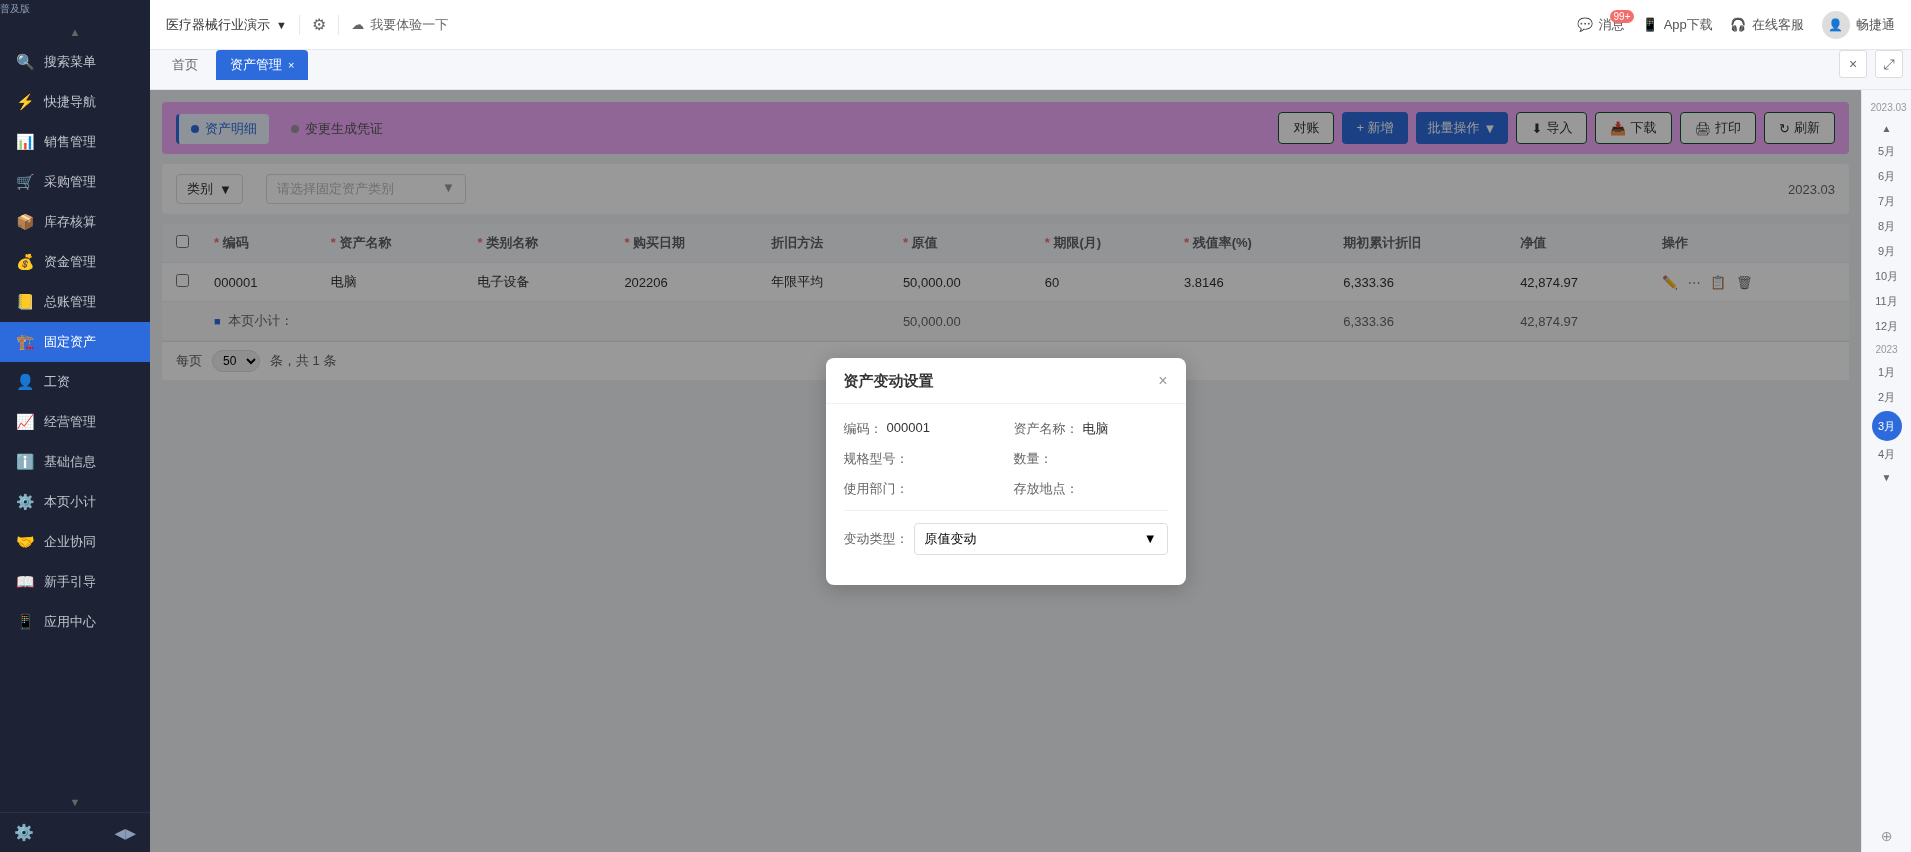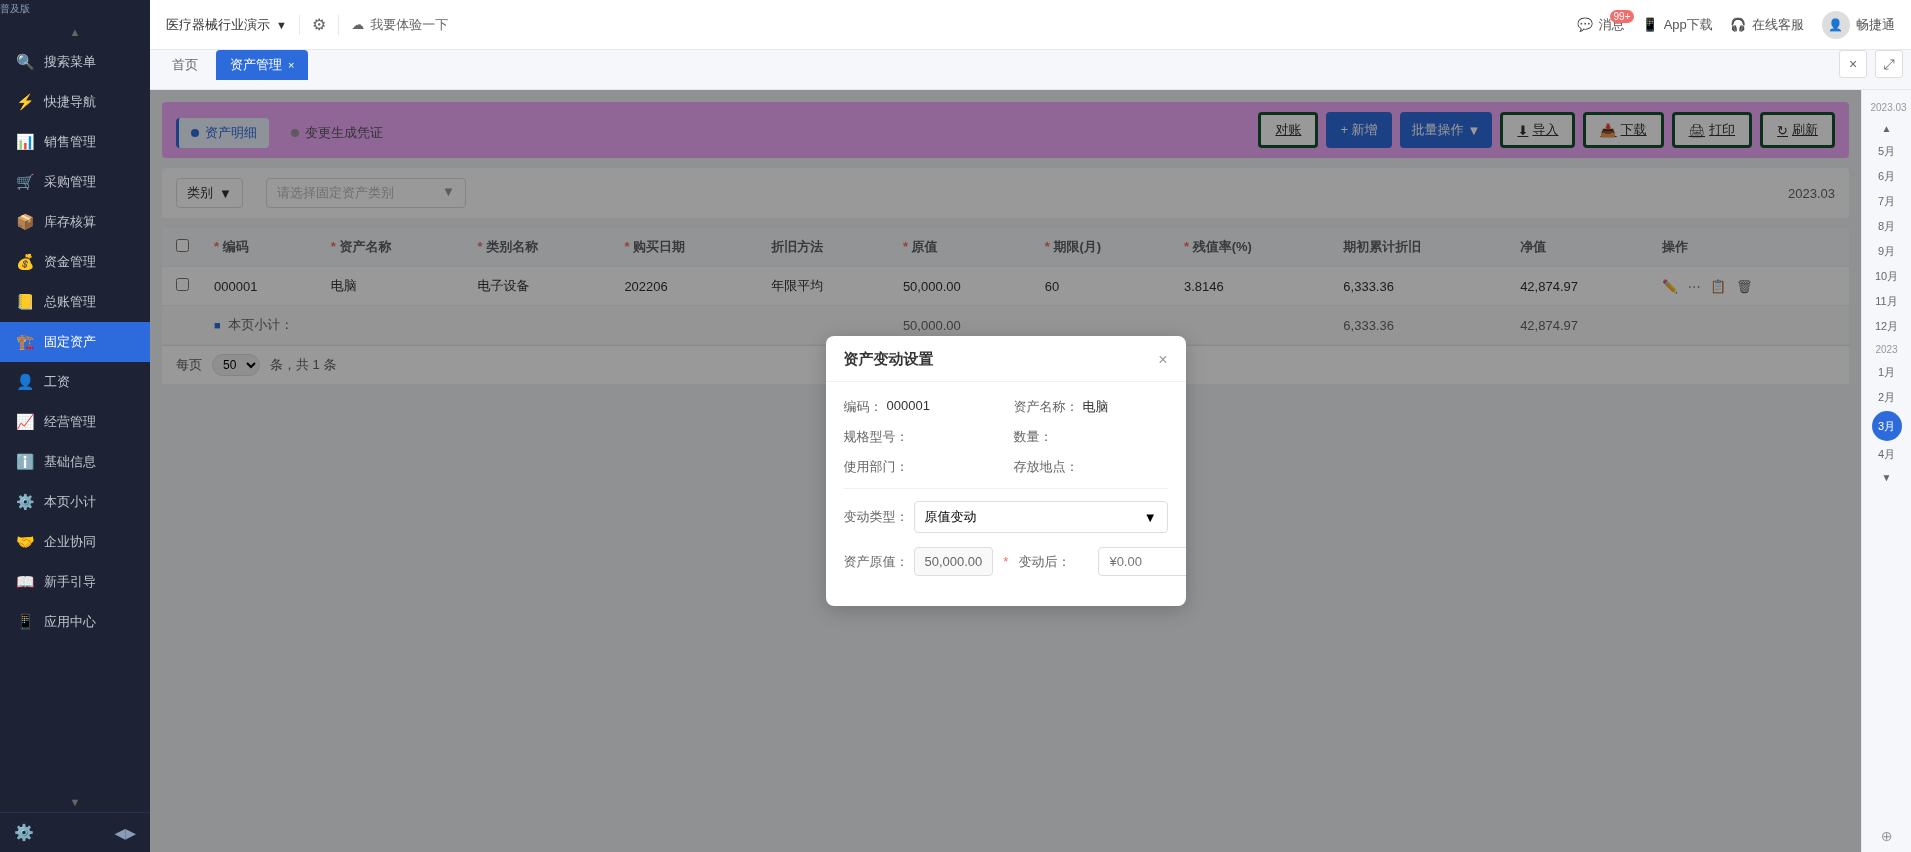--- a/index.html
+++ b/index.html
@@ -186,21 +186,21 @@
     .toolbar-right { margin-left: auto; display: flex; gap: 8px; }
     .btn {
       padding: 6px 14px;
       border-radius: 4px;
       border: none;
       cursor: pointer;
       font-size: 13px;
       display: flex; align-items: center; gap: 4px;
     }
     .btn-primary { background: #2d6bdd; color: white; }
-    .btn-default { background: white; color: #333; border: 3px solid #14532d; text-decoration: underline; }
+    .btn-default { background: white; color: #333; border: 1px solid #14532d; }
     .btn-batch {
       background: #2d6bdd; color: white;
       padding: 6px 12px;
       display: flex; align-items: center; gap: 4px;
     }
 
     
     .filter-row {
       background: white;
       border-radius: 4px;
@@ -705,31 +705,20 @@
             <div class="dialog-sep"></div>
 
             <div class="dialog-form-row">
               <span class="form-label">变动类型：</span>
               <div class="form-select">
                 <span>原值变动</span>
                 <span>▼</span>
               </div>
             </div>
 
-            <div class="dialog-form-row">
-              <span class="form-label">资产原值：</span>
-              <div style="flex:1;display:flex;gap:10px;align-items:center;">
-                <div class="form-input form-input-readonly" style="flex:1;">
-                  <span>50,000.00</span>
-                </div>
-                <span style="color:#f56c6c;">*</span>
-                <span class="form-label">变动后：</span>
-                <input type="text" class="form-input" style="flex: 1 1 0%;" placeholder="¥0.00">
-              </div>
-            </div>
           </div>
         </div>
       </div>
 
     </div>
 
     <div class="right-panel">
       <div class="cal-item year">2023.03</div>
       <div class="cal-item" style="font-size:10px;">▲</div>
       <div class="cal-item">5月</div>

